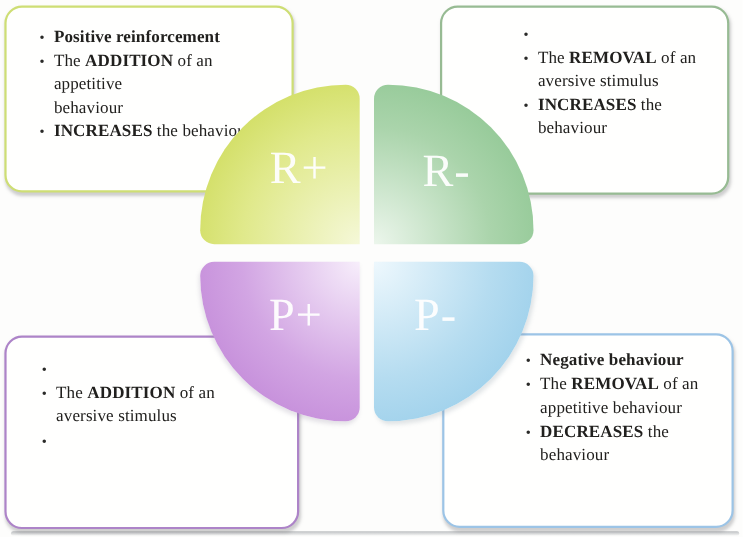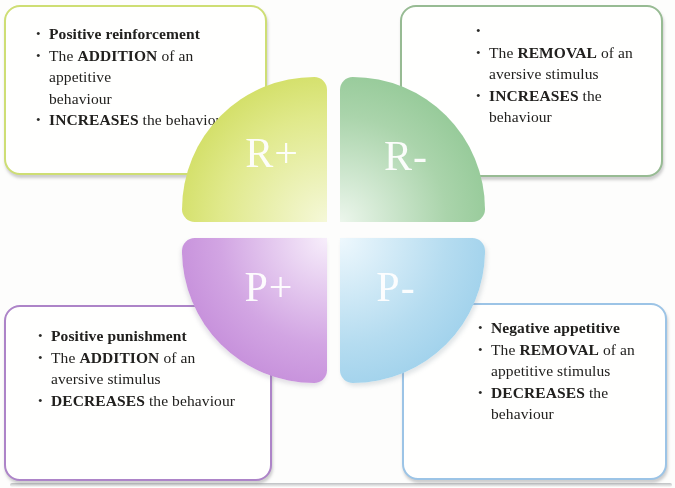--- a/index.html
+++ b/index.html
@@ -132,42 +132,40 @@
         <span class="mk">•</span>
         <div><span class="b">INCREASES</span><span> the</span><br><span>behaviour</span></div>
       </li>
     </ul>
   </div>
 
   <div class="box box-bl" style="border-color: rgb(173, 132, 200);">
     <ul>
       <li>
         <span class="mk">•</span>
-        <div><span class="b">Positive punishment</span></div>
       </li>
       <li>
         <span class="mk">•</span>
         <div><span>The </span><span class="b">ADDITION</span><span> of an</span><br><span>aversive stimulus</span></div>
       </li>
       <li>
         <span class="mk">•</span>
-        <div><span class="b">DECREASES</span><span> the behaviour</span></div>
       </li>
     </ul>
   </div>
 
   <div class="box box-br" style="border-color: rgb(156, 196, 230);">
     <ul>
       <li>
         <span class="mk">•</span>
-        <div><span class="b">Negative appetitive</span></div>
+        <div><span class="b">Negative behaviour</span></div>
       </li>
       <li>
         <span class="mk">•</span>
-        <div><span>The </span><span class="b">REMOVAL</span><span> of an</span><br><span>appetitive stimulus</span></div>
+        <div><span>The </span><span class="b">REMOVAL</span><span> of an</span><br><span>appetitive behaviour</span></div>
       </li>
       <li>
         <span class="mk">•</span>
         <div><span class="b">DECREASES</span><span> the</span><br><span>behaviour</span></div>
       </li>
     </ul>
   </div>
 
   <div class="circle">
     <div class="quad q-rplus" style="background: radial-gradient(circle at 100% 100%, rgb(245, 248, 216) 0%, rgb(224, 233, 139) 52%, rgb(199, 214, 71) 96%);"></div>

